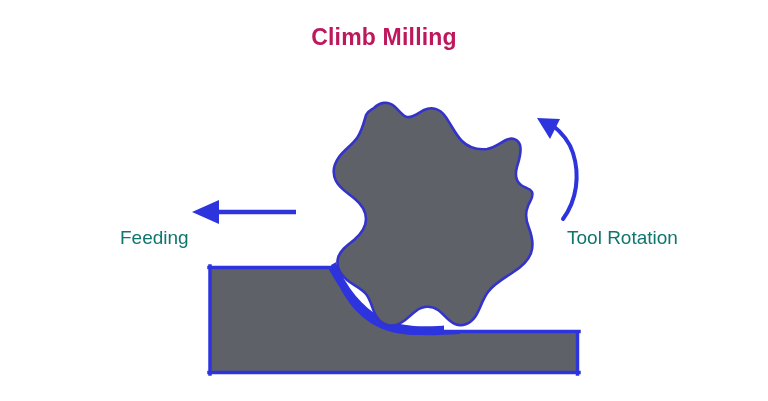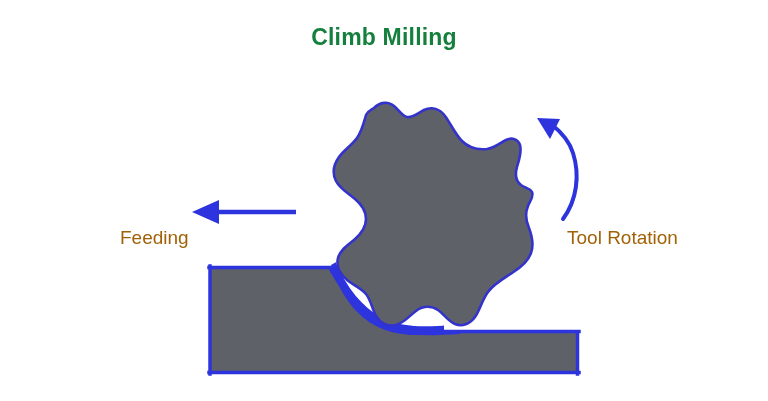--- a/index.html
+++ b/index.html
@@ -23,28 +23,28 @@
   }
   .figure-title {
     position: absolute;
     left: 0;
     top: 24px;
     width: 768px;
     text-align: center;
     font-size: 23px;
     font-weight: bold;
     letter-spacing: 0.2px;
-    color: #15803d;
+    color: #be185d;
     font-family: "Liberation Sans", sans-serif;
   }
   .label {
     position: absolute;
     font-size: 19px;
     font-weight: normal;
-    color: #a16207;
+    color: #0f766e;
     white-space: nowrap;
     font-family: "Liberation Sans", sans-serif;
   }
   #label-feeding {
     left: 120px;
     top: 227px;
   }
   #label-tool-rotation {
     left: 560px;
     top: 227px;

